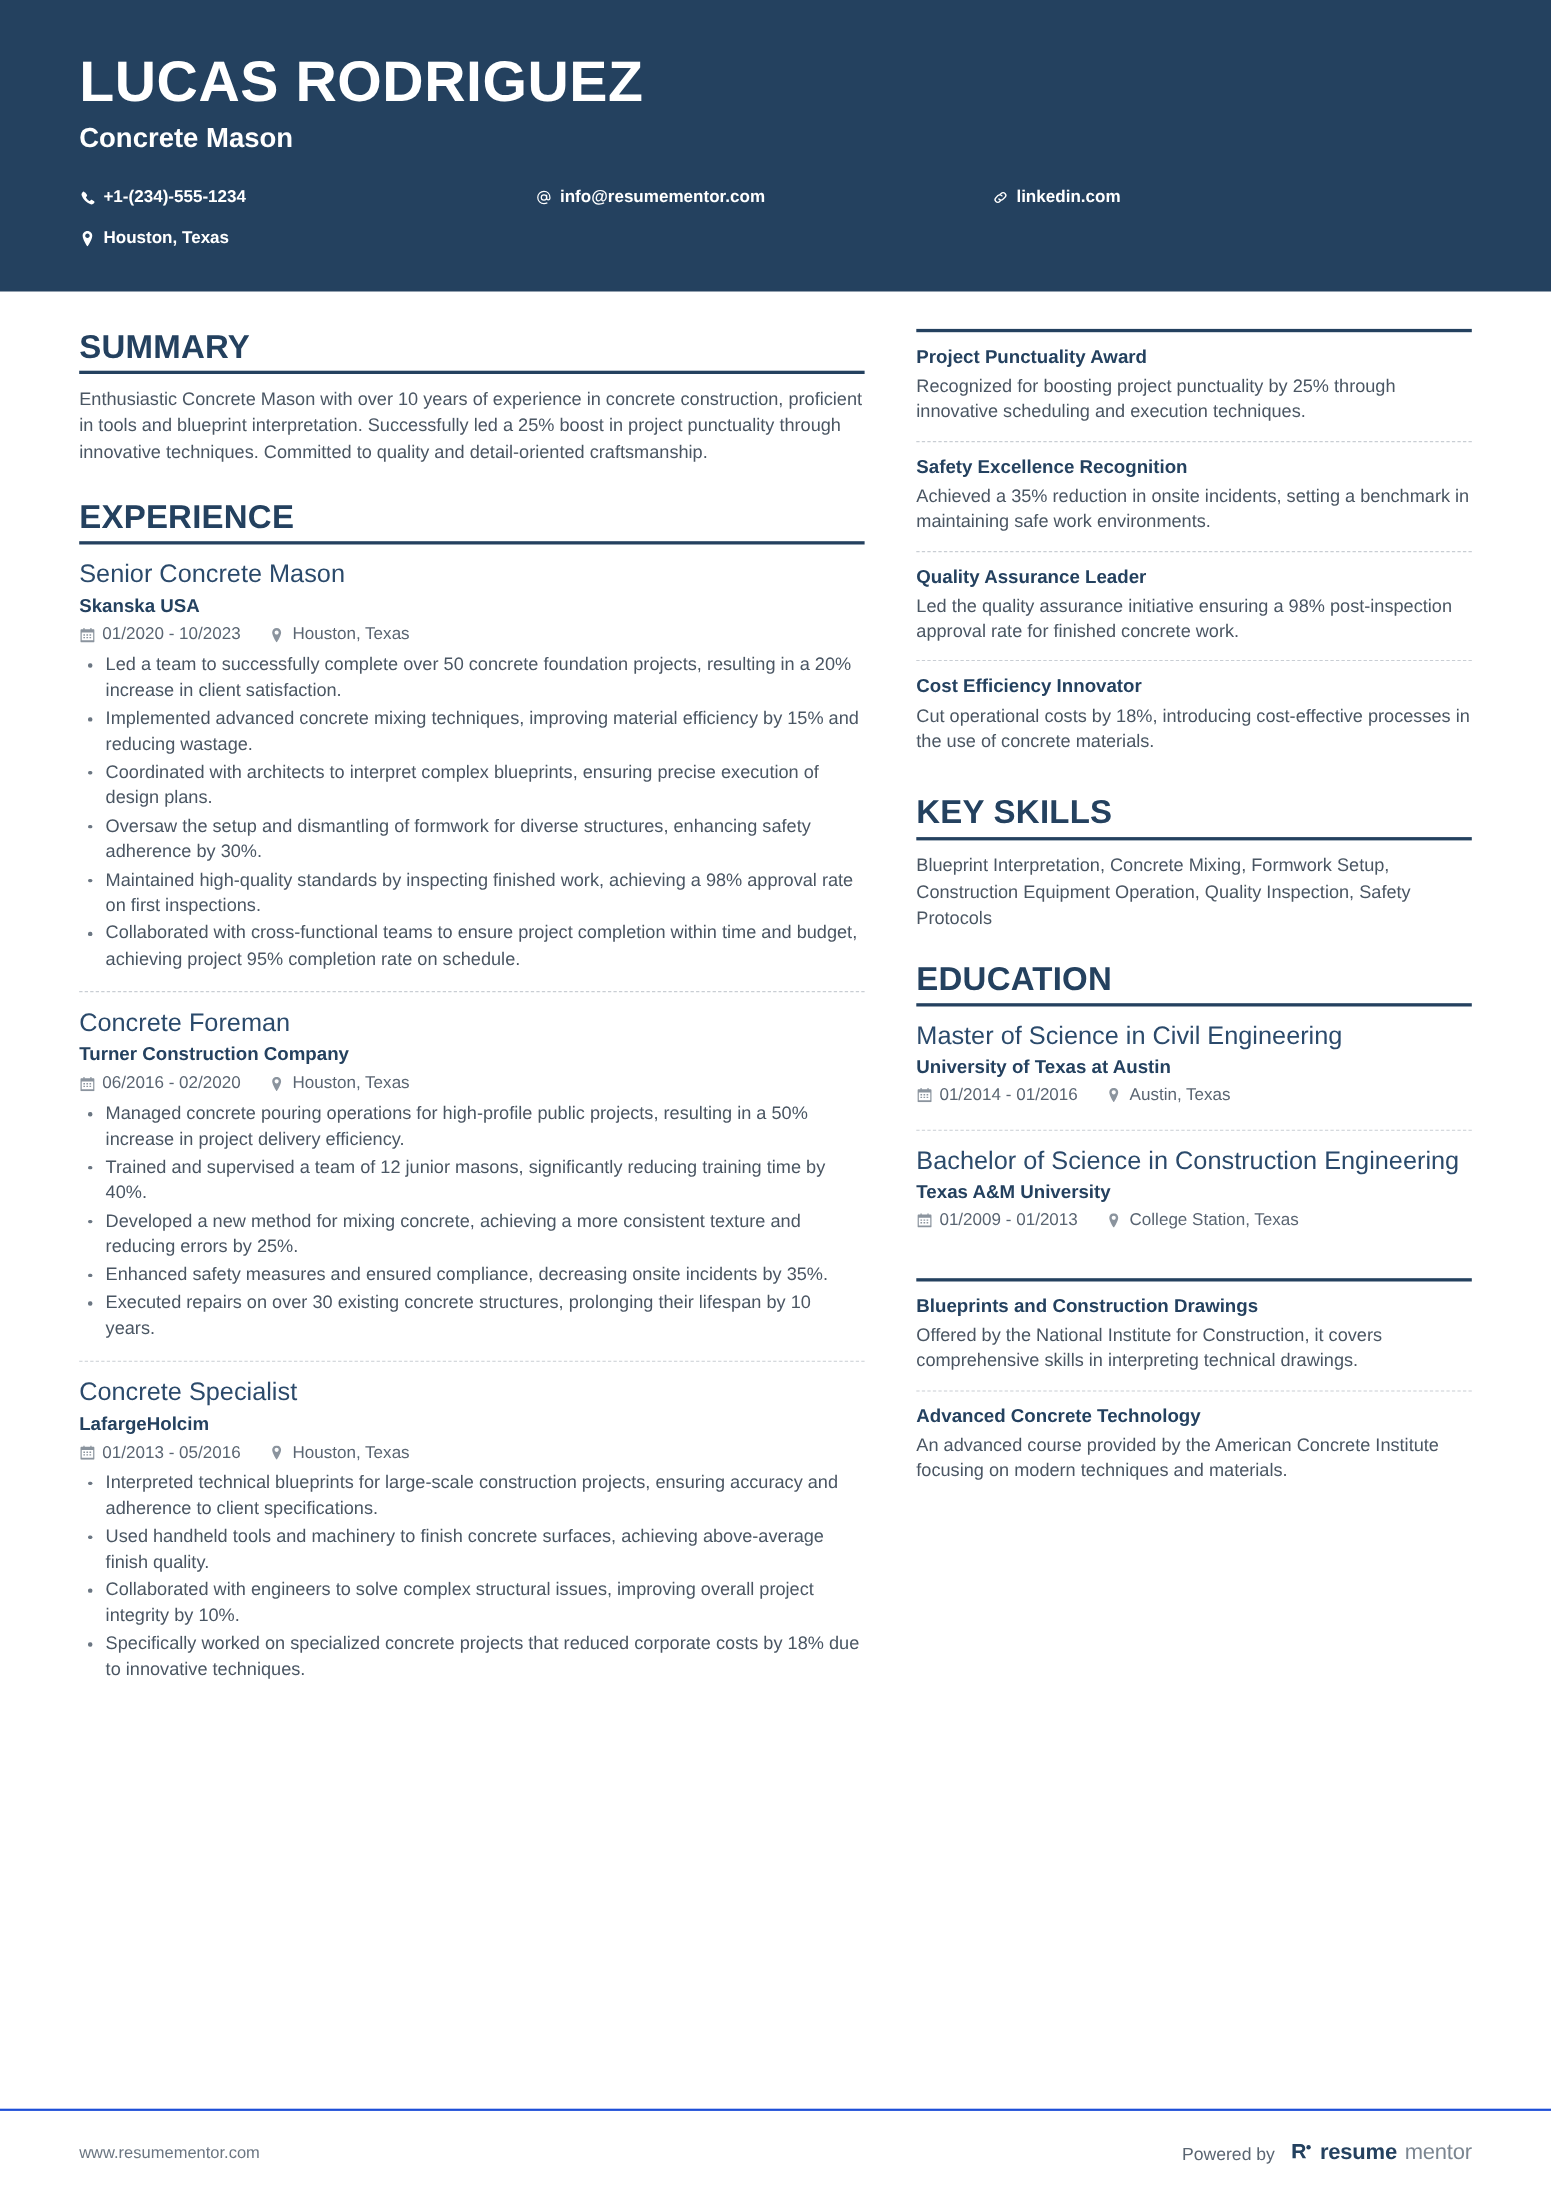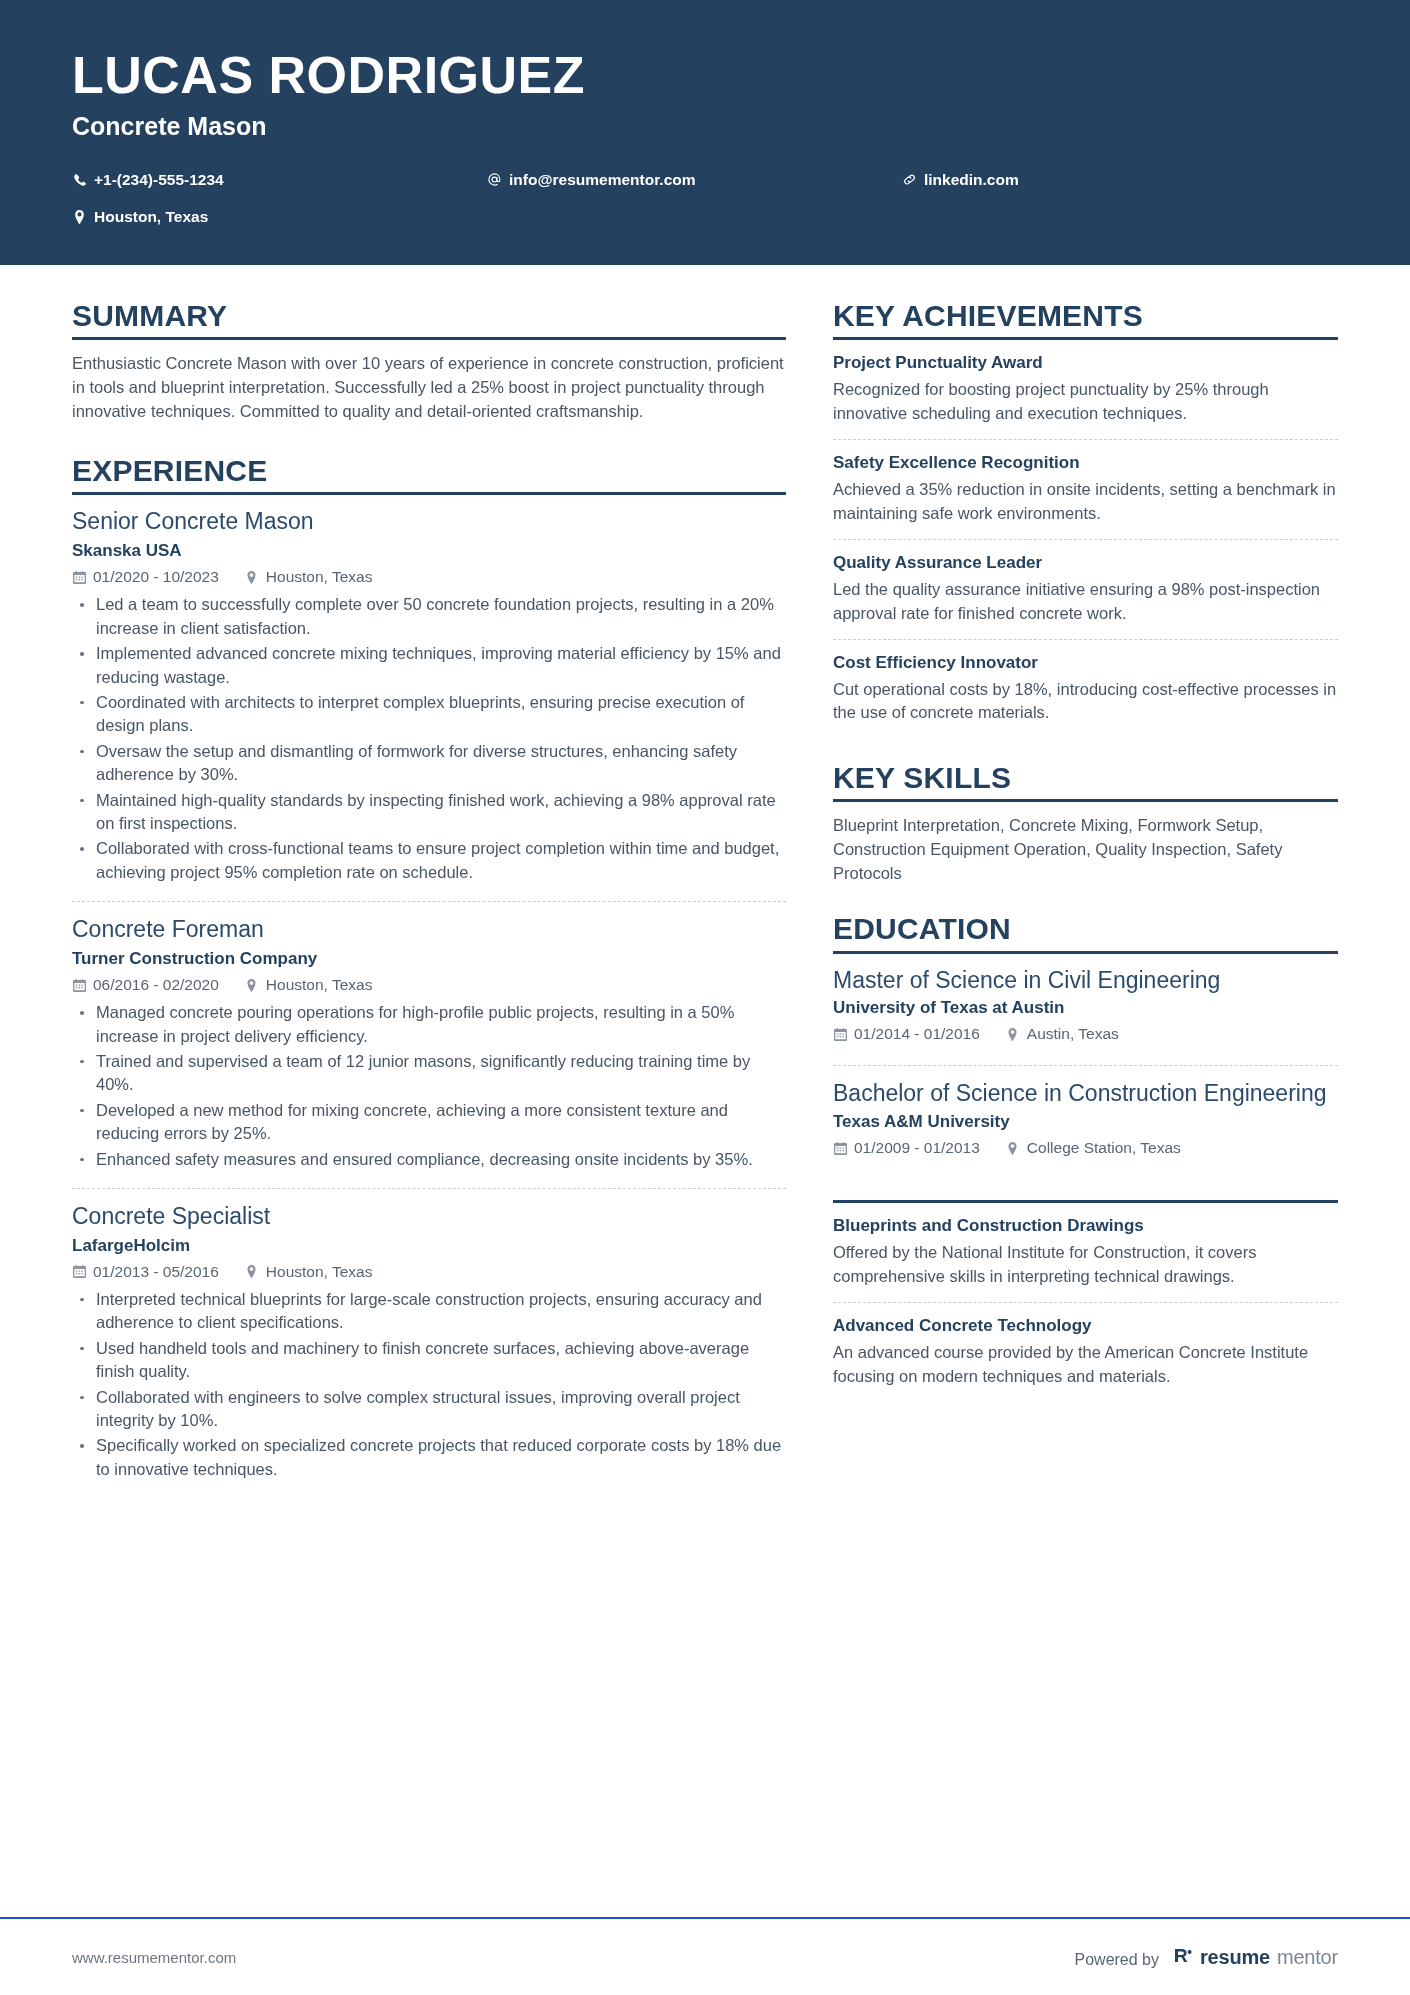--- a/index.html
+++ b/index.html
@@ -368,20 +368,21 @@
                   </svg>
               </span>
               <span>Houston, Texas</span>
             </span>
           </div>
           <ul class="bullets">
             <li>Managed concrete pouring operations for high-profile public projects, resulting in a 50% increase in project delivery efficiency.</li>
             <li>Trained and supervised a team of 12 junior masons, significantly reducing training time by 40%.</li>
             <li>Developed a new method for mixing concrete, achieving a more consistent texture and reducing errors by 25%.</li>
             <li>Enhanced safety measures and ensured compliance, decreasing onsite incidents by 35%.</li>
+            <li>Executed repairs on over 30 existing concrete structures, prolonging their lifespan by 10 years.</li>
           </ul>
         </div>
 
         <div class="entry">
           <div class="entry-role">Concrete Specialist</div>
           <div class="entry-org">LafargeHolcim</div>
           <div class="entry-meta">
             <span class="meta-item">
               <span class="ico">
                 <svg width="13" height="13" viewBox="0 0 14 14" fill="#8b949e">
@@ -406,21 +407,20 @@
             <li>Specifically worked on specialized concrete projects that reduced corporate costs by 18% due to innovative techniques.</li>
           </ul>
         </div>
 
       </div>
     </div>
 
     <div class="col-right">
 
       <div class="section">
-        <h2 class="section-title">KEY ACHIEVEMENTS</h2>
         <div class="section-rule"></div>
 
         <div class="ach">
           <div class="ach-title">Project Punctuality Award</div>
           <p class="ach-desc">Recognized for boosting project punctuality by 25% through innovative scheduling and execution techniques.</p>
         </div>
         <div class="ach">
           <div class="ach-title">Safety Excellence Recognition</div>
           <p class="ach-desc">Achieved a 35% reduction in onsite incidents, setting a benchmark in maintaining safe work environments.</p>
         </div>

